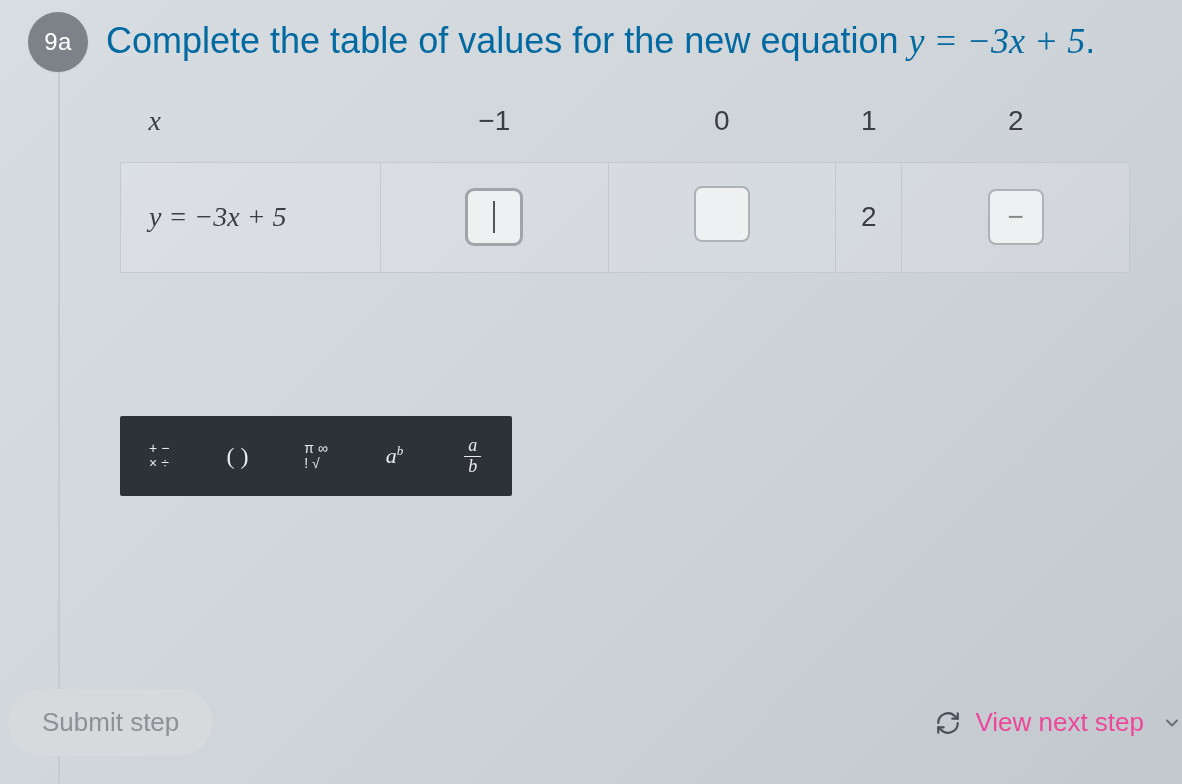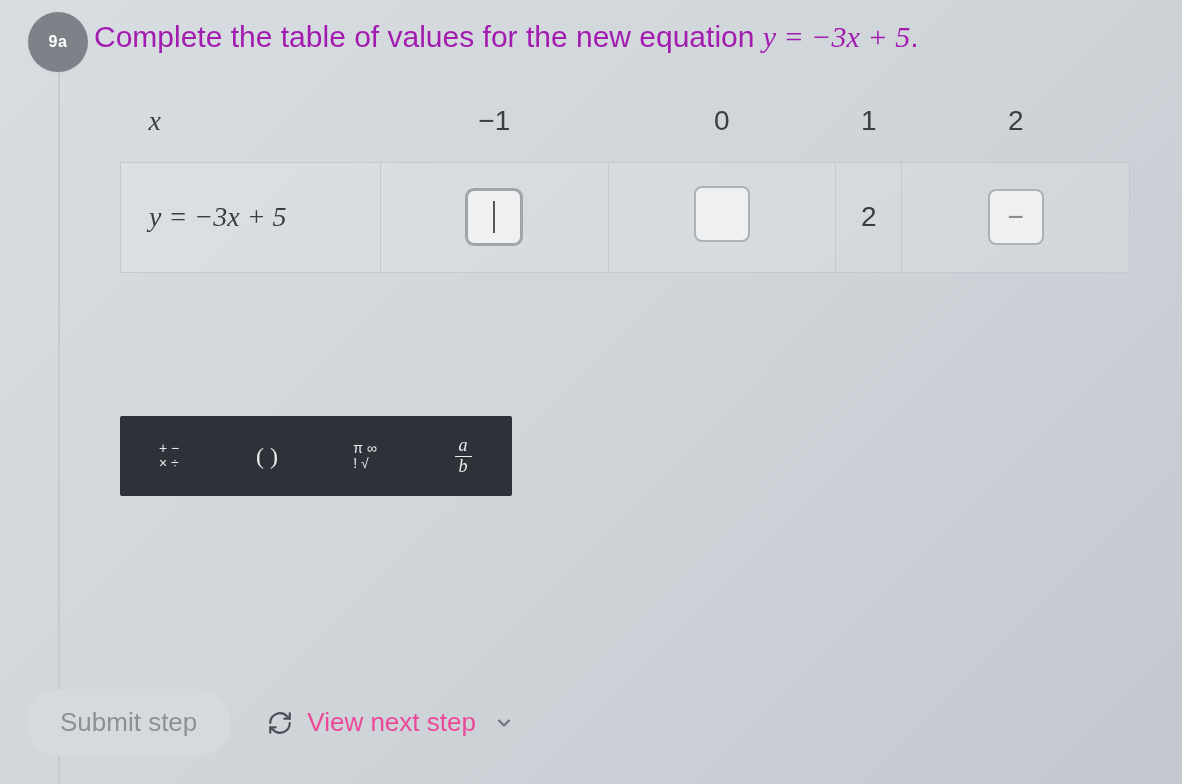--- a/index.html
+++ b/index.html
@@ -21,40 +21,40 @@
     position: absolute;
     left: 28px;
     top: 12px;
     width: 60px; height: 60px;
     border-radius: 50%;
     background: #7d8188;
     color: #fff;
     display: flex;
     align-items: center;
     justify-content: center;
-    font-size: 16px;
-    font-weight: 700;
+    font-size: 24px;
+    font-weight: 400;
     letter-spacing: .5px;
     box-shadow: 0 1px 2px rgba(0,0,0,.05);
   }
   .timeline {
     position: absolute;
     left: 58px;
     top: 72px;
     bottom: 0;
     width: 2px;
     background: #c6cbd1;
   }
   .prompt {
     position: absolute;
-    left: 94px;
+    left: 106px;
     top: 20px;
     right: 30px;
-    font-size: 30px;
-    color: #a21caf;
+    font-size: 36px;
+    color: #0369a1;
     white-space: nowrap;
   }
   .prompt .eq { font-style: italic; font-family: "Times New Roman", Georgia, serif; }
 
   .table {
     position: absolute;
     left: 120px;
     top: 80px;
     width: 1010px;
     border-collapse: collapse;
@@ -140,24 +140,25 @@
     display:flex; flex-direction:column; align-items:center; font-size:18px;
   }
   .keypad .key .frac .num { border-bottom:1px solid #e9ebec; padding:0 4px; line-height:1.1;}
   .keypad .key .frac .den { padding:0 4px; line-height:1.1;}
 
   .footer {
     position: absolute;
     left: 0;
     right: 0;
     bottom: 28px;
-    padding-left: 26px;
-    display: flex;
-    align-items: center;
-    gap: 36px;
+    padding-left: 8px;
+    display: flex;
+    align-items: center;
+    gap: 28px;
+    justify-content: space-between;
   }
   .btn-submit {
     background: #d6dadd;
     color: #8c9196;
     font-size: 26px;
     font-weight: 500;
     padding: 18px 34px;
     border-radius: 40px;
     border: none;
     cursor: pointer;
@@ -230,20 +231,23 @@
     <div class="key">
       <span style="font-style:normal;font-size:24px;">( )</span>
     </div>
     <div class="key">
       <div class="stack">
         <span>π ∞</span>
         <span>! √</span>
       </div>
     </div>
     <div class="key">
+      <span><span>a</span><sup>b</sup></span>
+    </div>
+    <div class="key">
       <span class="frac">
         <span class="num">a</span>
         <span class="den">b</span>
       </span>
     </div>
   </div>
 
   <div class="footer">
     <button class="btn-submit">
       <span>Submit step</span>

